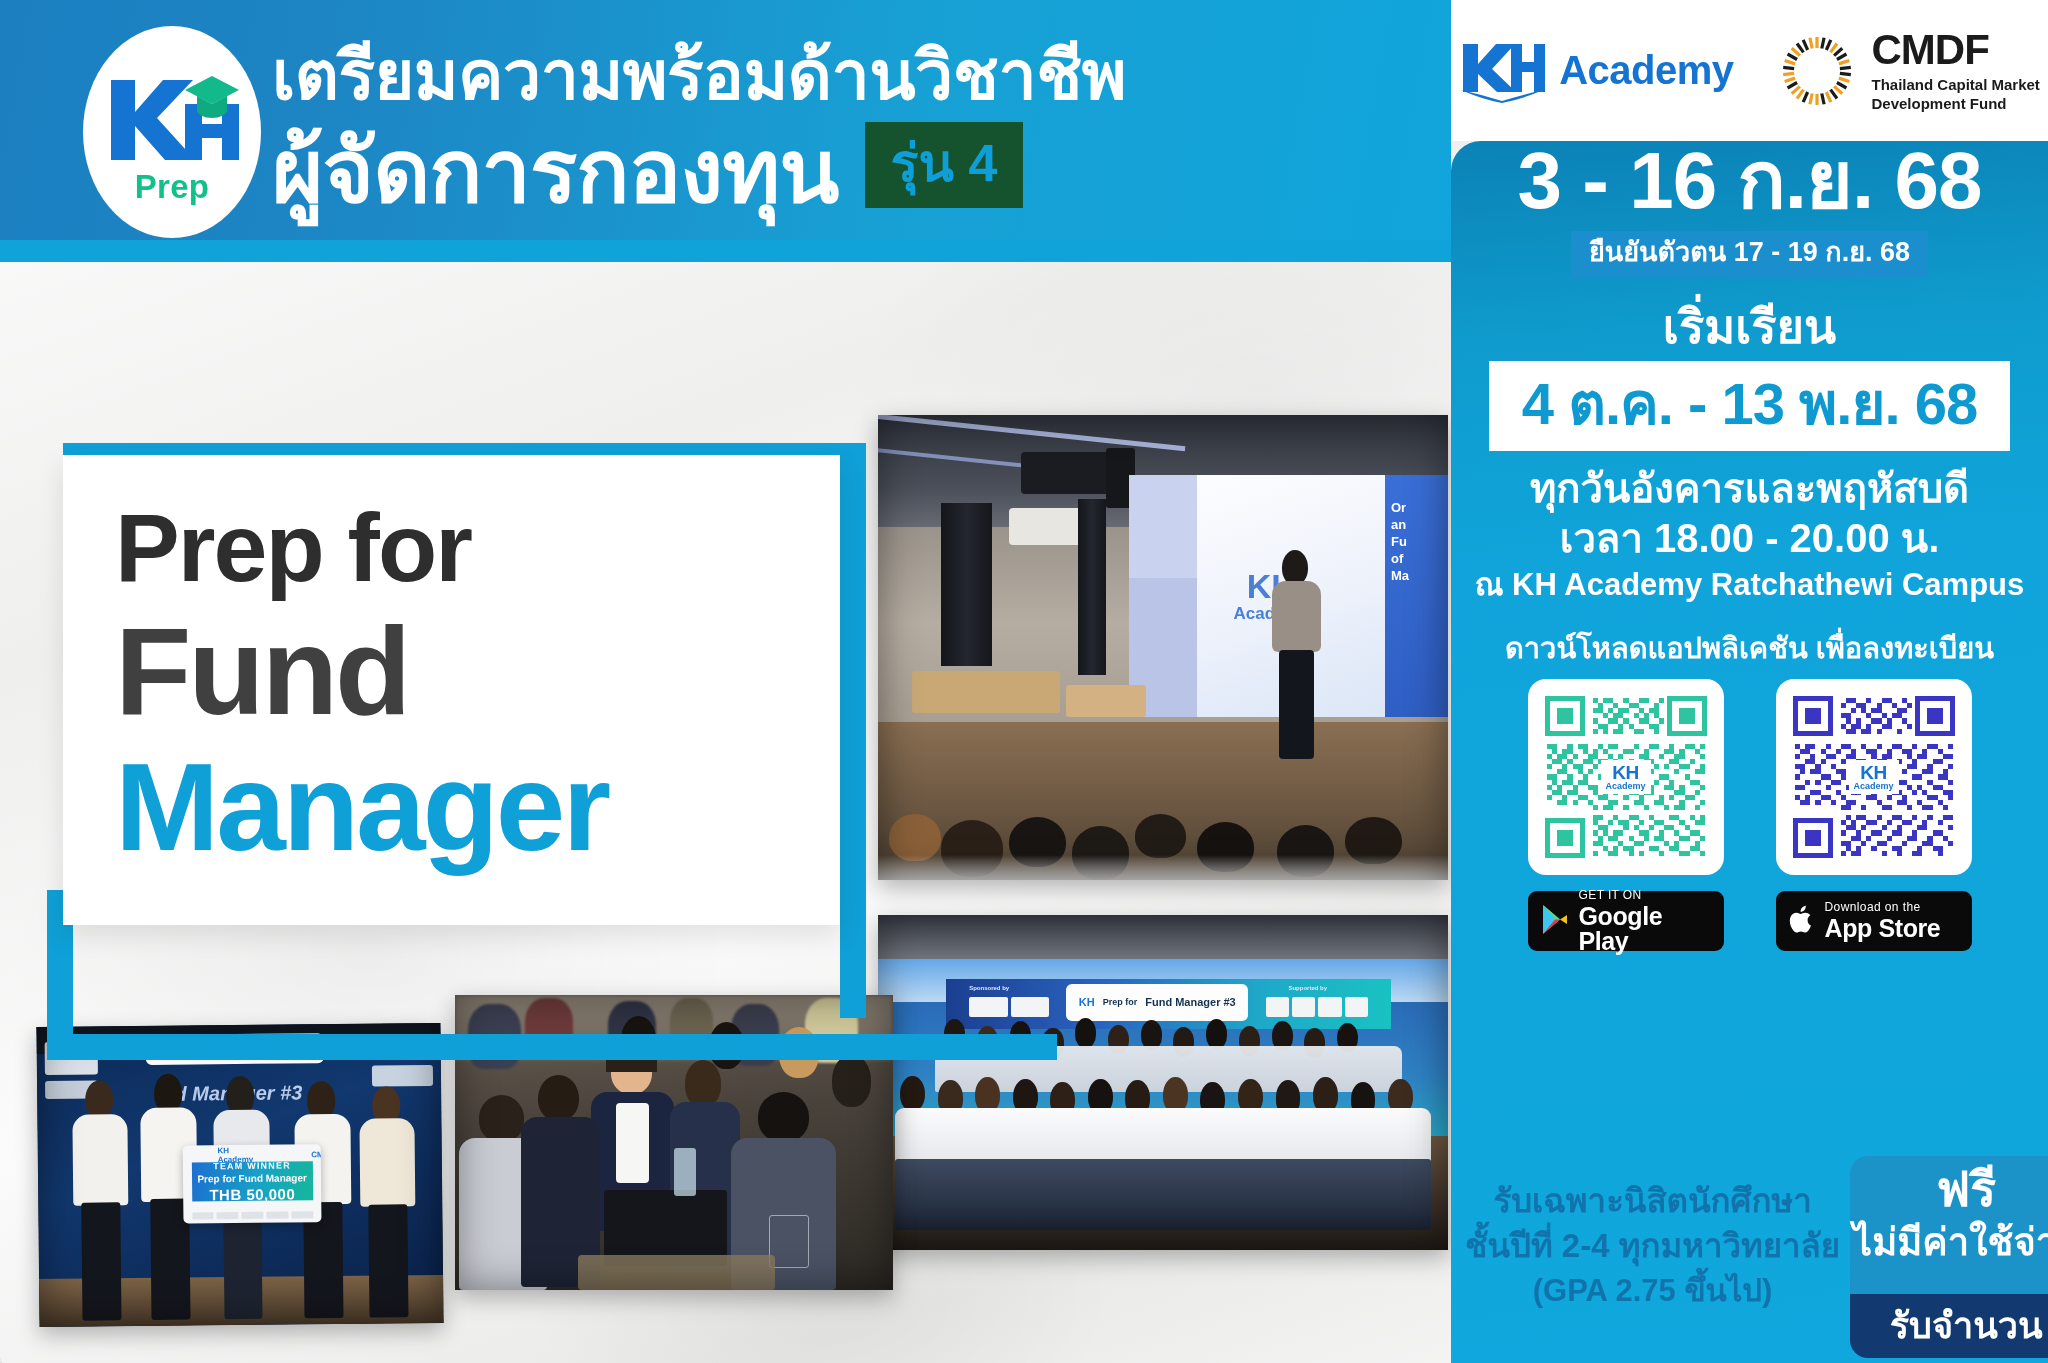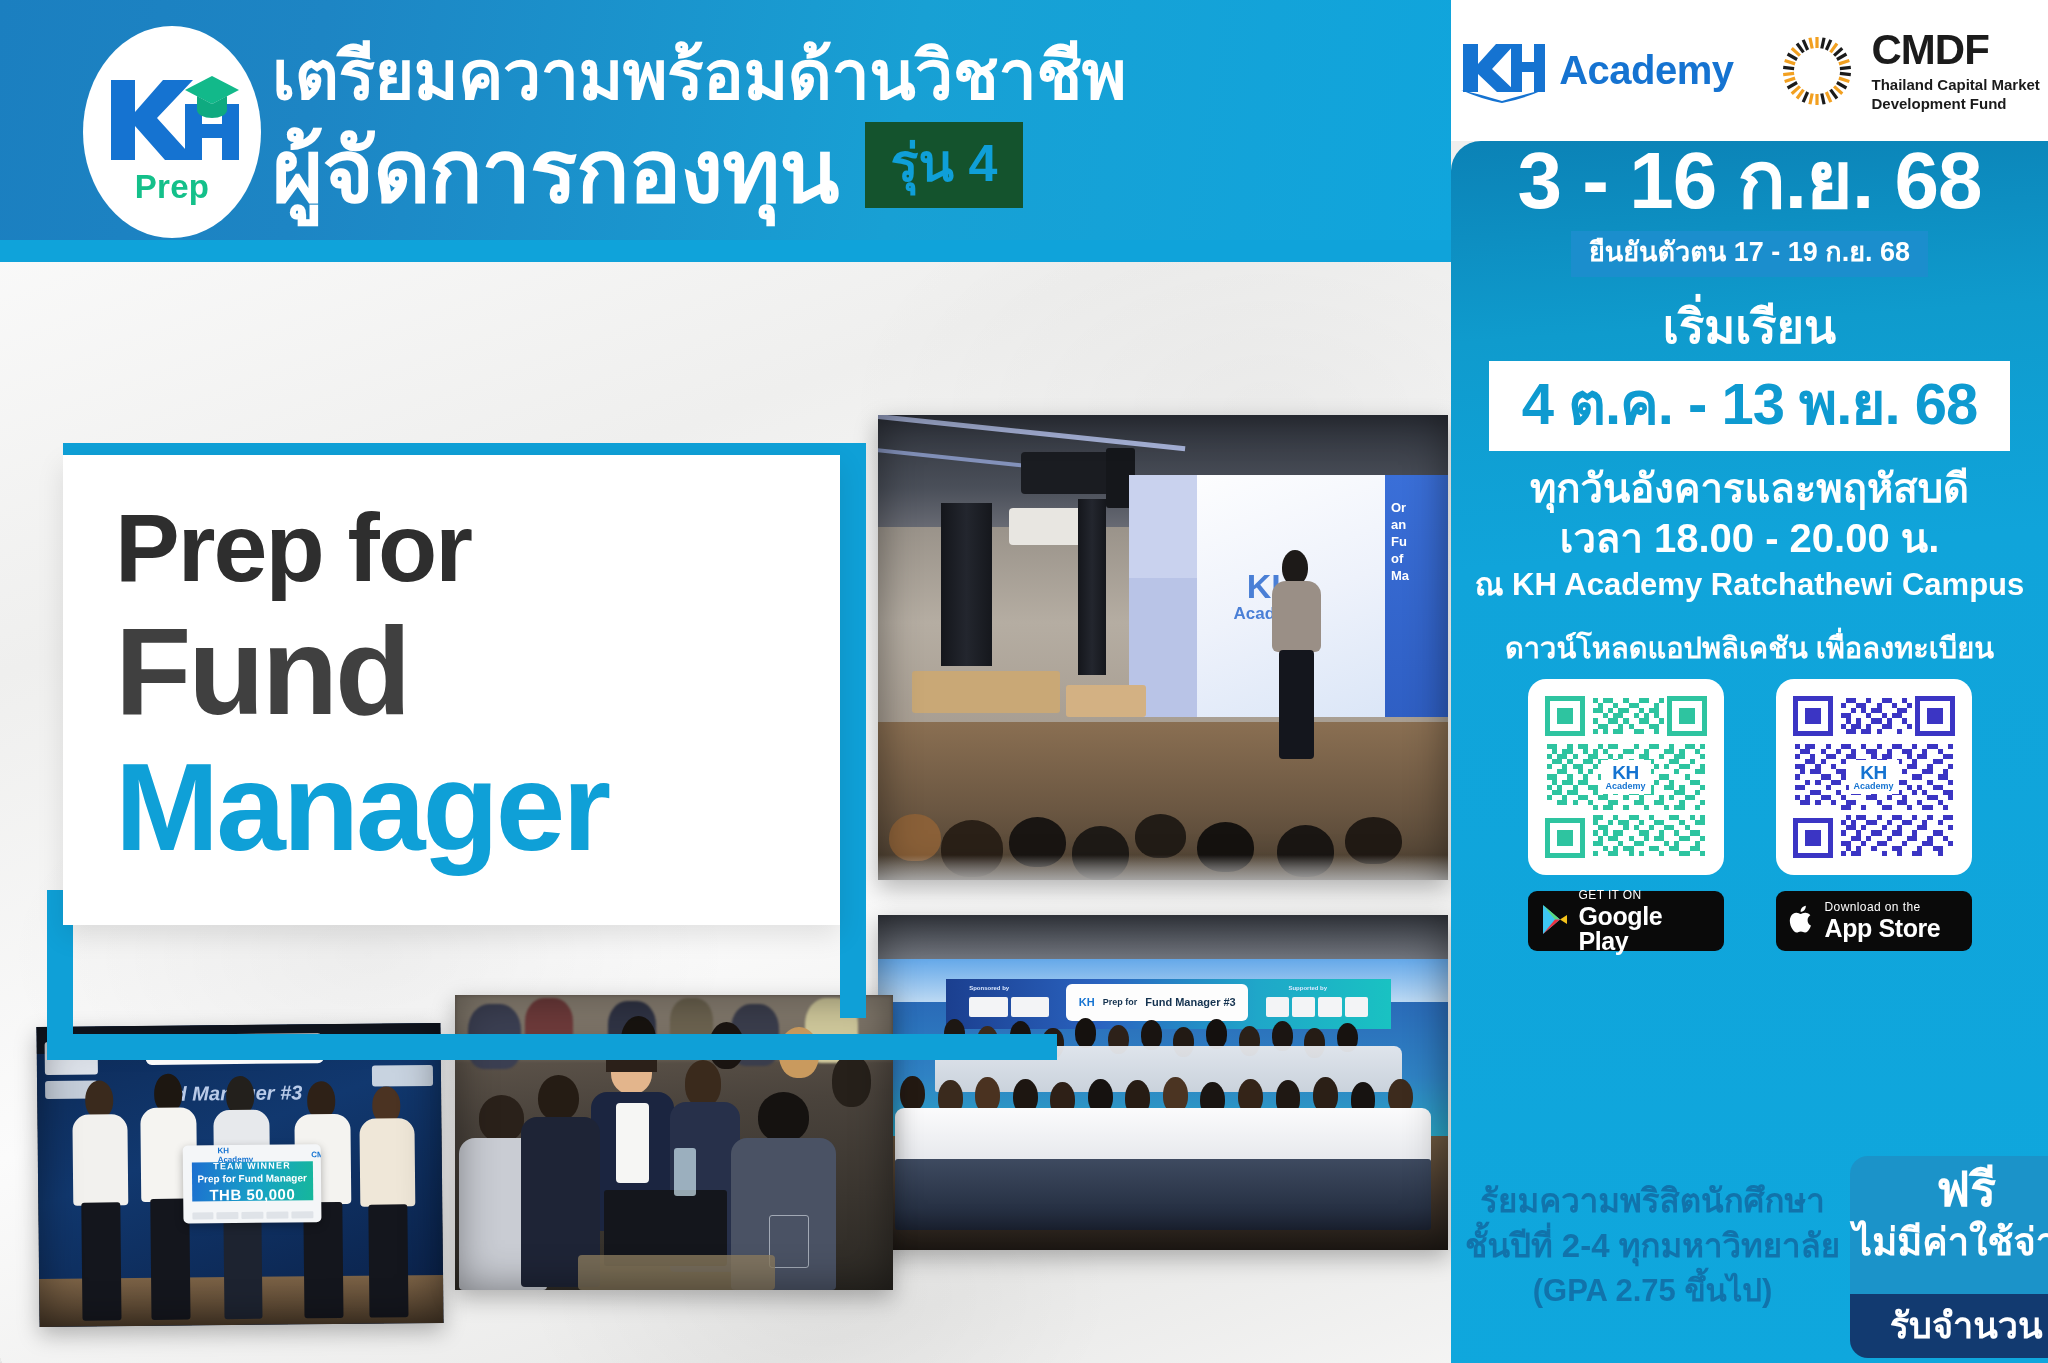--- a/index.html
+++ b/index.html
@@ -1153,21 +1153,21 @@
             <span class="st-small">Download on the</span>
             <span class="st-big">App Store</span>
           </span>
         </div>
       </div>
     </div>
   </div>
 
   <div class="eligrow">
     <div class="elig-left">
-      <div>รัยมความพริสิตนักศึกษา</div>
+      <div>รับเฉพาะนิสิตนักศึกษา</div>
       <div>ชั้นปีที่ 2-4 ทุกมหาวิทยาลัย</div>
       <div class="el-gpa">(GPA 2.75 ขึ้นไป)</div>
     </div>
     <div class="elig-right">
       <div class="elig-free">
         <div class="ef1">ฟรี</div>
         <div class="ef2">ไม่มีค่าใช้จ่าย</div>
       </div>
       <div class="elig-limited">รับจำนวนจำกัด</div>
     </div>

